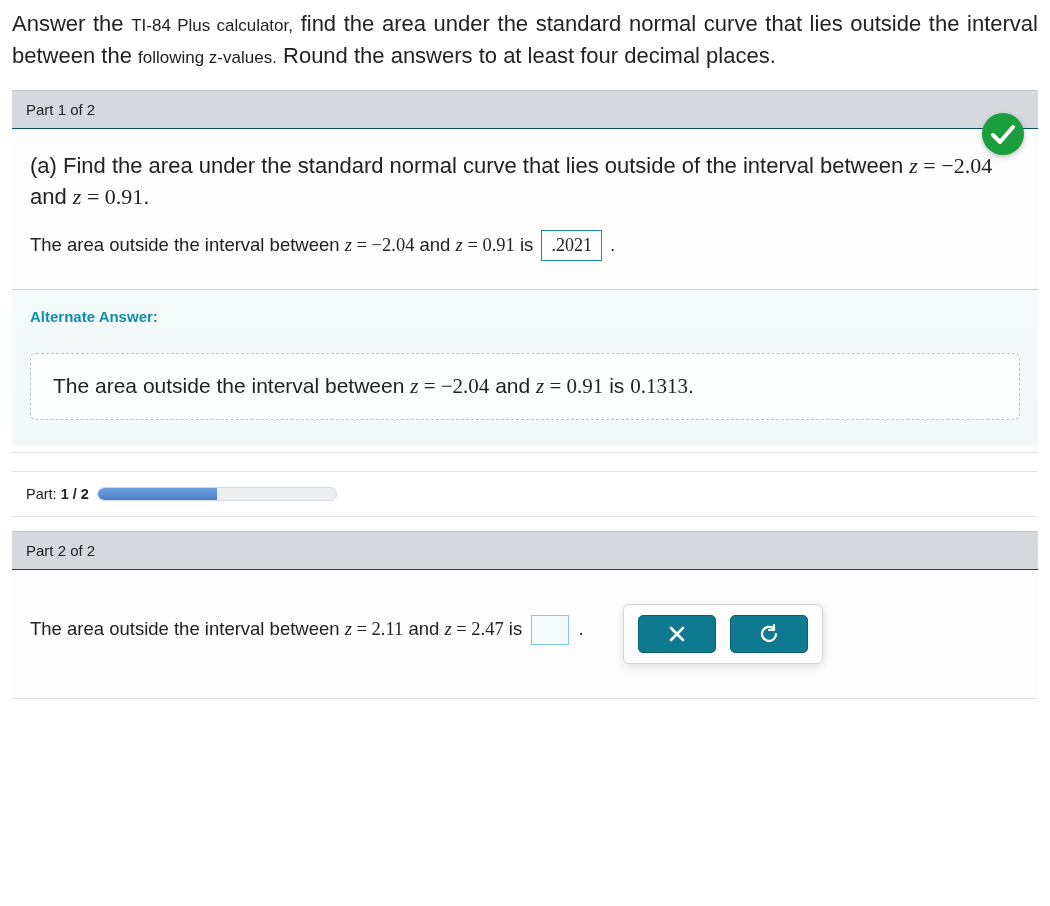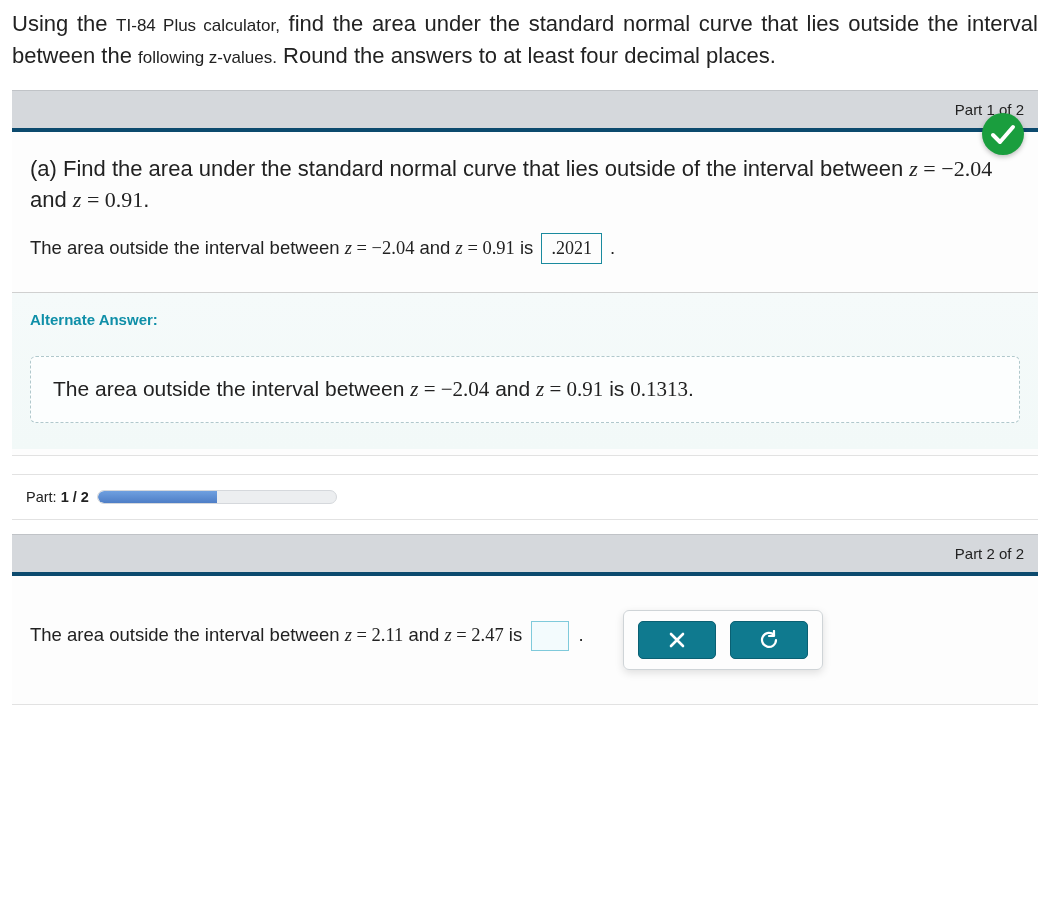--- a/index.html
+++ b/index.html
@@ -14,25 +14,24 @@
   .instructions {
     font-size: 22px;
     line-height: 1.45;
     margin-bottom: 18px;
     text-align: justify;
   }
   .instructions .sm { font-size: 17px; }
   .part-header {
     background: #d5d8dc;
     border-top: 1px solid #c0c3c7;
-    border-bottom: 4px solid #0c4a6e;
+    border-bottom: 1px solid #0c4a6e;
     padding: 10px 14px;
     font-size: 15px;
     position: relative;
-    text-align: right;
   }
   .part-body {
     padding: 22px 18px 34px 18px;
     background: #fdfdfd;
     border-bottom: 1px solid #e2e2e2;
   }
   .q-text {
     font-size: 22px;
     line-height: 1.4;
     margin-bottom: 18px;
@@ -147,21 +146,21 @@
     justify-content: center;
     cursor: pointer;
   }
   .btn svg { stroke: #fff; }
   .neg { font-family: "Times New Roman", Times, serif; }
 </style>
 </head>
 <body>
 
 <div class="instructions">
-  <span>Using the </span><span class="sm">TI-84 Plus calculator,</span><span> find the area under the standard normal curve that lies outside the interval between the </span><span class="sm">following z-values.</span><span> Round the answers to at least four decimal places.</span>
+  <span>Answer the </span><span class="sm">TI-84 Plus calculator,</span><span> find the area under the standard normal curve that lies outside the interval between the </span><span class="sm">following z-values.</span><span> Round the answers to at least four decimal places.</span>
 </div>
 
 <div class="part-header" style="position:relative;">
   <span>Part 1 of 2</span>
   <div class="check-badge">
     <svg viewBox="0 0 42 42">
         <path d="M11 22 L18 29 L31 14" stroke="#fff" stroke-width="4" fill="none" stroke-linecap="round" stroke-linejoin="round"></path>
       </svg>
   </div>
 </div>

